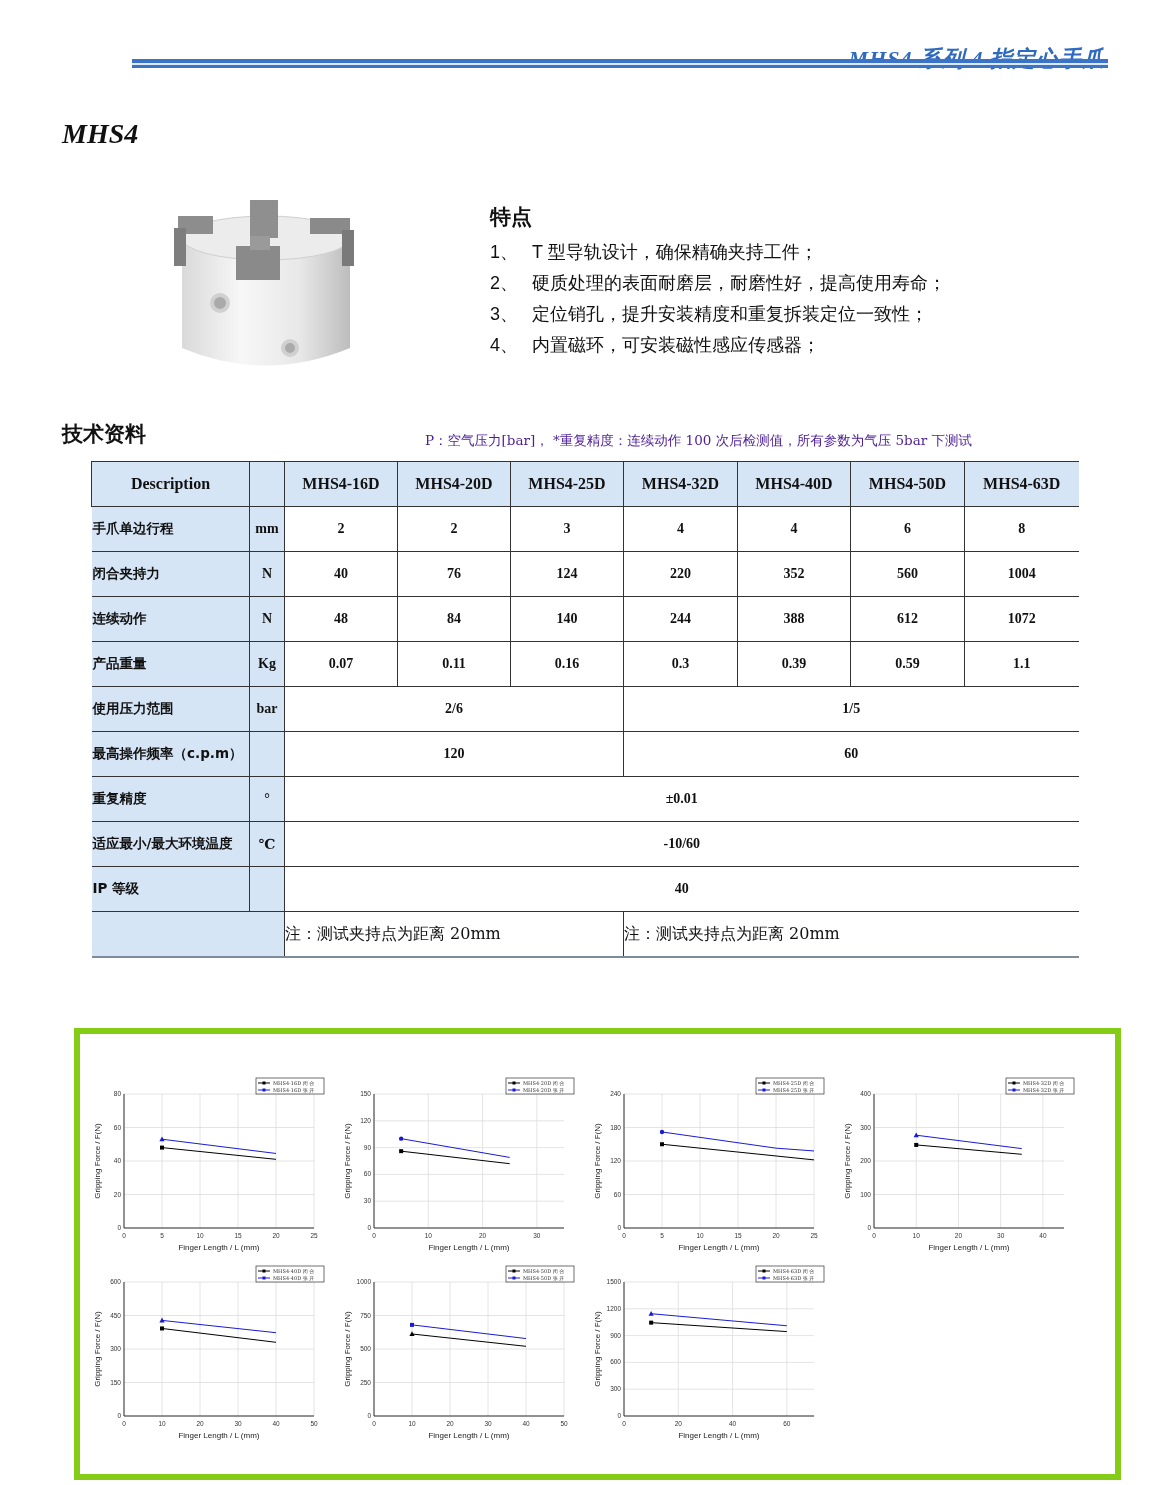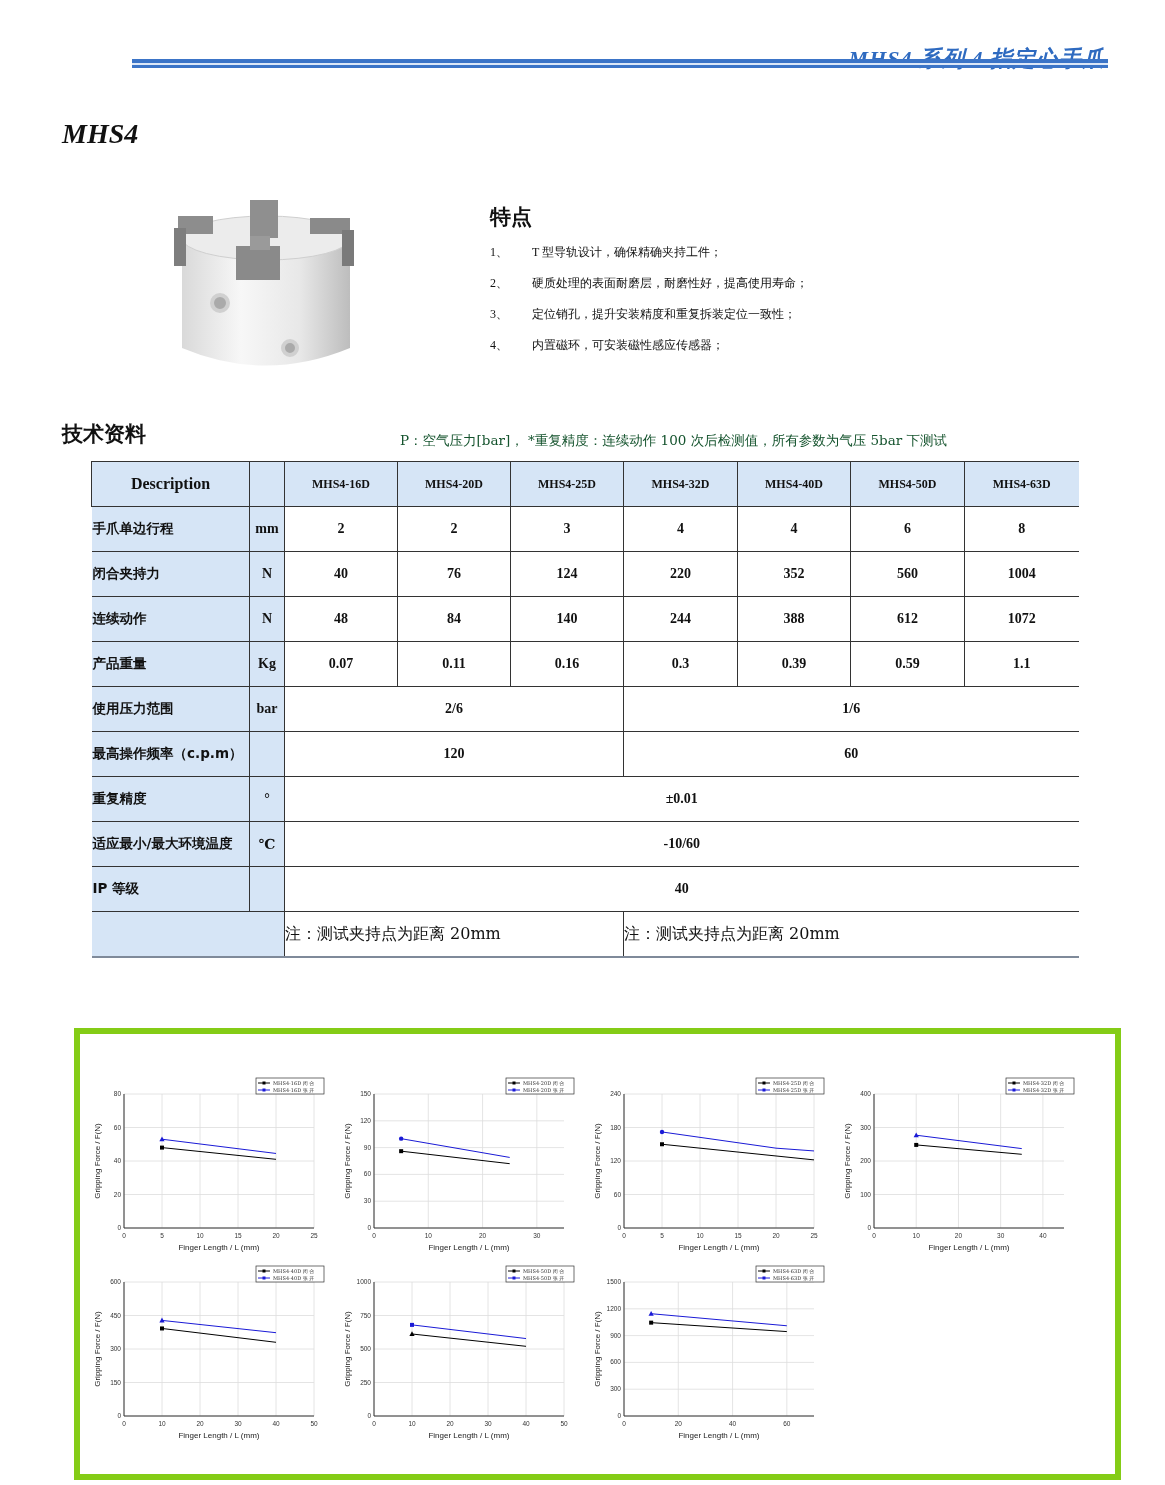--- a/index.html
+++ b/index.html
@@ -6,29 +6,29 @@
   body { width:1165px; height:1485px; position:relative; font-family:"Liberation Serif","DejaVu Serif",serif; color:#111; overflow:hidden; }
   .hdr-title { position:absolute; right:60px; top:44px; font-size:22px; font-style:italic; font-weight:bold; color:#2e6ac0; letter-spacing:1px; }
   .hdr-rule1 { position:absolute; left:132px; top:59px; width:976px; height:4px; background:#3b74c7; }
   .hdr-rule2 { position:absolute; left:132px; top:65px; width:976px; height:3px; background:#3b74c7; }
   .hdr-rule3 { position:absolute; left:132px; top:63px; width:976px; height:2px; background:#dce7f7; }
   .model { position:absolute; left:62px; top:118px; font-size:28px; font-weight:bold; font-style:italic; }
   .product { position:absolute; left:160px; top:188px; width:210px; height:185px; }
   .feat { position:absolute; left:490px; top:203px; font-family:"DejaVu Sans","Liberation Sans",sans-serif; }
   .feat h3 { margin:0 0 6px 0; font-size:21px; font-weight:bold; }
   .feat ol { list-style:none; margin:0; padding:0; }
-  .feat li { font-size:12px; line-height:31px; font-family:Liberation Serif, serif; }
+  .feat li { font-size:18px; line-height:31px; font-family:Liberation Sans, sans-serif; }
   .feat li .n { display:inline-block; width:42px; }
   .tech-title { position:absolute; left:62px; top:420px; font-size:21px; font-weight:bold; font-family:Liberation Serif, serif; }
-  .tech-note { position:absolute; left:400px; top:432px; font-size:13.5px; color:#14532d; font-family:"DejaVu Serif",serif; }
+  .tech-note { position:absolute; left:425px; top:432px; font-size:13.5px; color:#4c1d95; font-family:"DejaVu Serif",serif; }
   table.spec { position:absolute; left:91px; top:461px; width:987px; border-collapse:collapse; table-layout:fixed; font-size:14px; }
   table.spec td { border:1px solid #333; height:44px; text-align:center; font-weight:bold; padding:0; }
   table.spec td.lab { background:#d6e5f6; text-align:left; font-family:"DejaVu Sans",sans-serif; font-weight:bold; font-size:13.5px; padding-left:1px; border-left:none; }
   table.spec td.unit { background:#d6e5f6; }
-  table.spec tr.head td { background:#d6e5f6; font-size:12px; }
+  table.spec tr.head td { background:#d6e5f6; font-size:16px; }
   table.spec tr.head td.desc { text-align:center; font-size:16px; padding:0; }
   table.spec td.note { text-align:left; font-weight:normal; font-size:16px; font-family:"DejaVu Serif",serif; border-right:none;margin-left:24px; }
   table.spec tr:last-child td { border-bottom:2px solid #7f8a9a; }
   table.spec td:last-child { border-right:none; }
   .charts { position:absolute; left:74px; top:1028px; width:1035px; height:440px; border:6px solid #84cc16; }
   .chart { position:absolute; width:250px; height:190px; }
   .chart svg { overflow:visible; }
 </style>
 </head>
 <body>
@@ -142,21 +142,21 @@
         <td>0.16</td>
         <td>0.3</td>
         <td>0.39</td>
         <td>0.59</td>
         <td>1.1</td>
   </tr>
   <tr>
     <td class="lab">使用压力范围</td>
         <td class="unit">bar</td>
     <td colspan="3">2/6</td>
-        <td colspan="4">1/6</td>
+        <td colspan="4">1/5</td>
   </tr>
   <tr>
     <td class="lab">最高操作频率（c.p.m）</td>
         <td class="unit"></td>
     <td colspan="3">120</td>
         <td colspan="4">60</td>
   </tr>
   <tr>
     <td class="lab">重复精度</td>
         <td class="unit">°</td>

